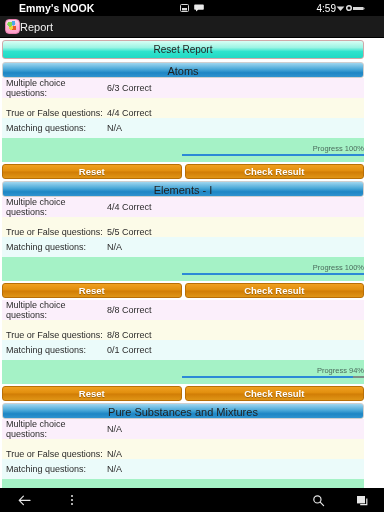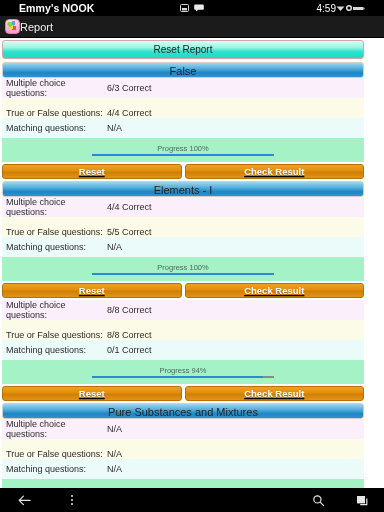--- a/index.html
+++ b/index.html
@@ -67,30 +67,30 @@
     font-size:9px; color:#2b2b2b; padding-left:4px;
   }
   .row .label { width:101px; flex:none; }
   .row .value { }
   .row.r1 { background:#fbeffb; }
   .row.r2 { background:#fcfbe8;align-items:flex-end; }
   .row.r3 { background:#ebfbfa; }
 
   .progress-wrap {
     background:#a5f2c6; height:24px; position:relative;
-    display:flex; flex-direction:column; align-items:center;
+    display:flex; flex-direction:column; align-items:flex-end;
     justify-content:center; gap:1px;
   }
   .progress-label { font-size:7.5px; color:#4a6b5c; line-height:8px; }
   .progress-track {
     width:182px; height:2px; background:#7f8f86; position:relative;
   }
   .progress-fill { position:absolute; left:0; top:0; height:2px; background:#2d89d6; }
 
-  .btn-row { display:flex; gap:3px; margin-top:2px;text-decoration:underline; }
+  .btn-row { display:flex; gap:3px; margin-top:2px; }
   .btn {
     flex:1; height:15px; line-height:13px; text-align:center;
     font-size:9.5px; font-weight:bold; color:#fff;
     font-family:"Liberation Sans", sans-serif;
     background:linear-gradient(to bottom,#f0a020 0%,#e08d0d 48%,#d07c05 52%,#e09516 100%);
     border:1px solid #b86f06; border-radius:3px;
     text-shadow:0 1px 0 rgba(0,0,0,.28);
   }
 
   
@@ -148,21 +148,21 @@
 
 <div class="actionbar">
   <span class="app-icon"></span>
   <span class="actionbar-title">Report</span>
 </div>
 
 <div class="content">
   <button class="reset-report">Reset Report</button>
   <div id="sections">
       <div class="section">
-        <div class="sec-header">False</div>
+        <div class="sec-header">Atoms</div>
         <div class="row r1">
           <span class="label">Multiple choice questions:</span>
           <span class="value">6/3 Correct</span>
         </div>
         <div class="row r2">
           <span class="label">True or False questions:</span>
           <span class="value">4/4 Correct</span>
         </div>
         <div class="row r3">
           <span class="label">Matching questions:</span>

